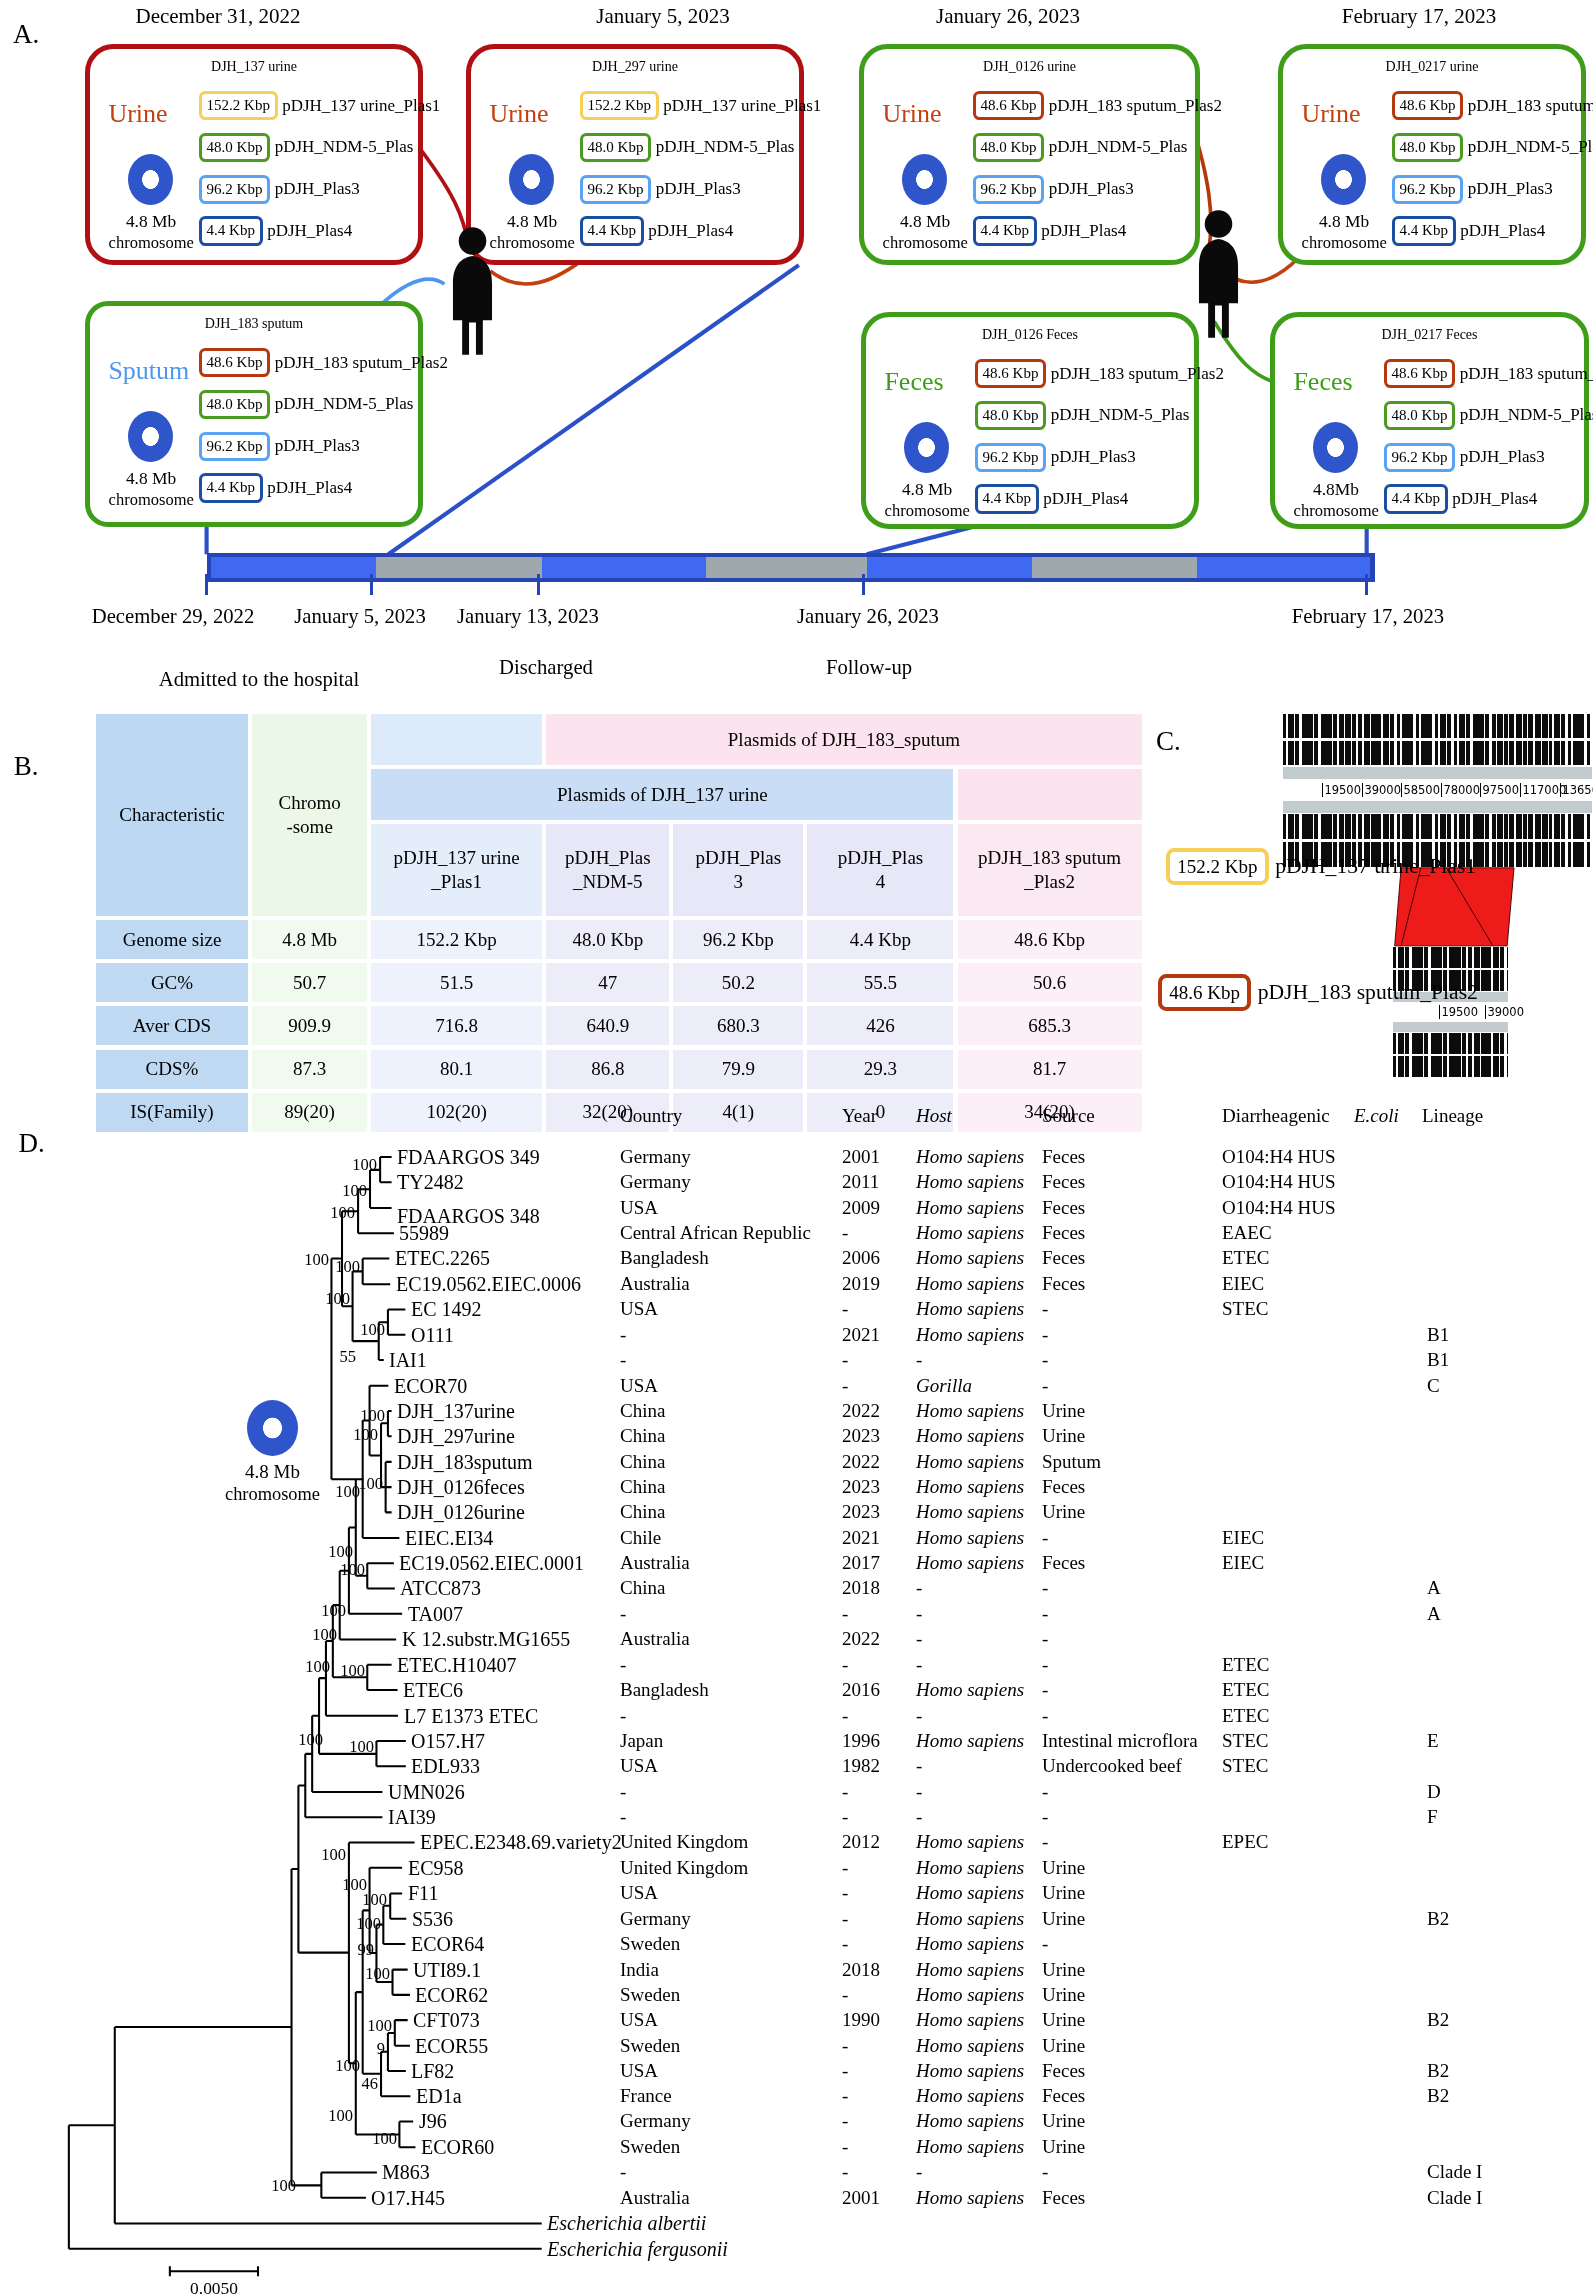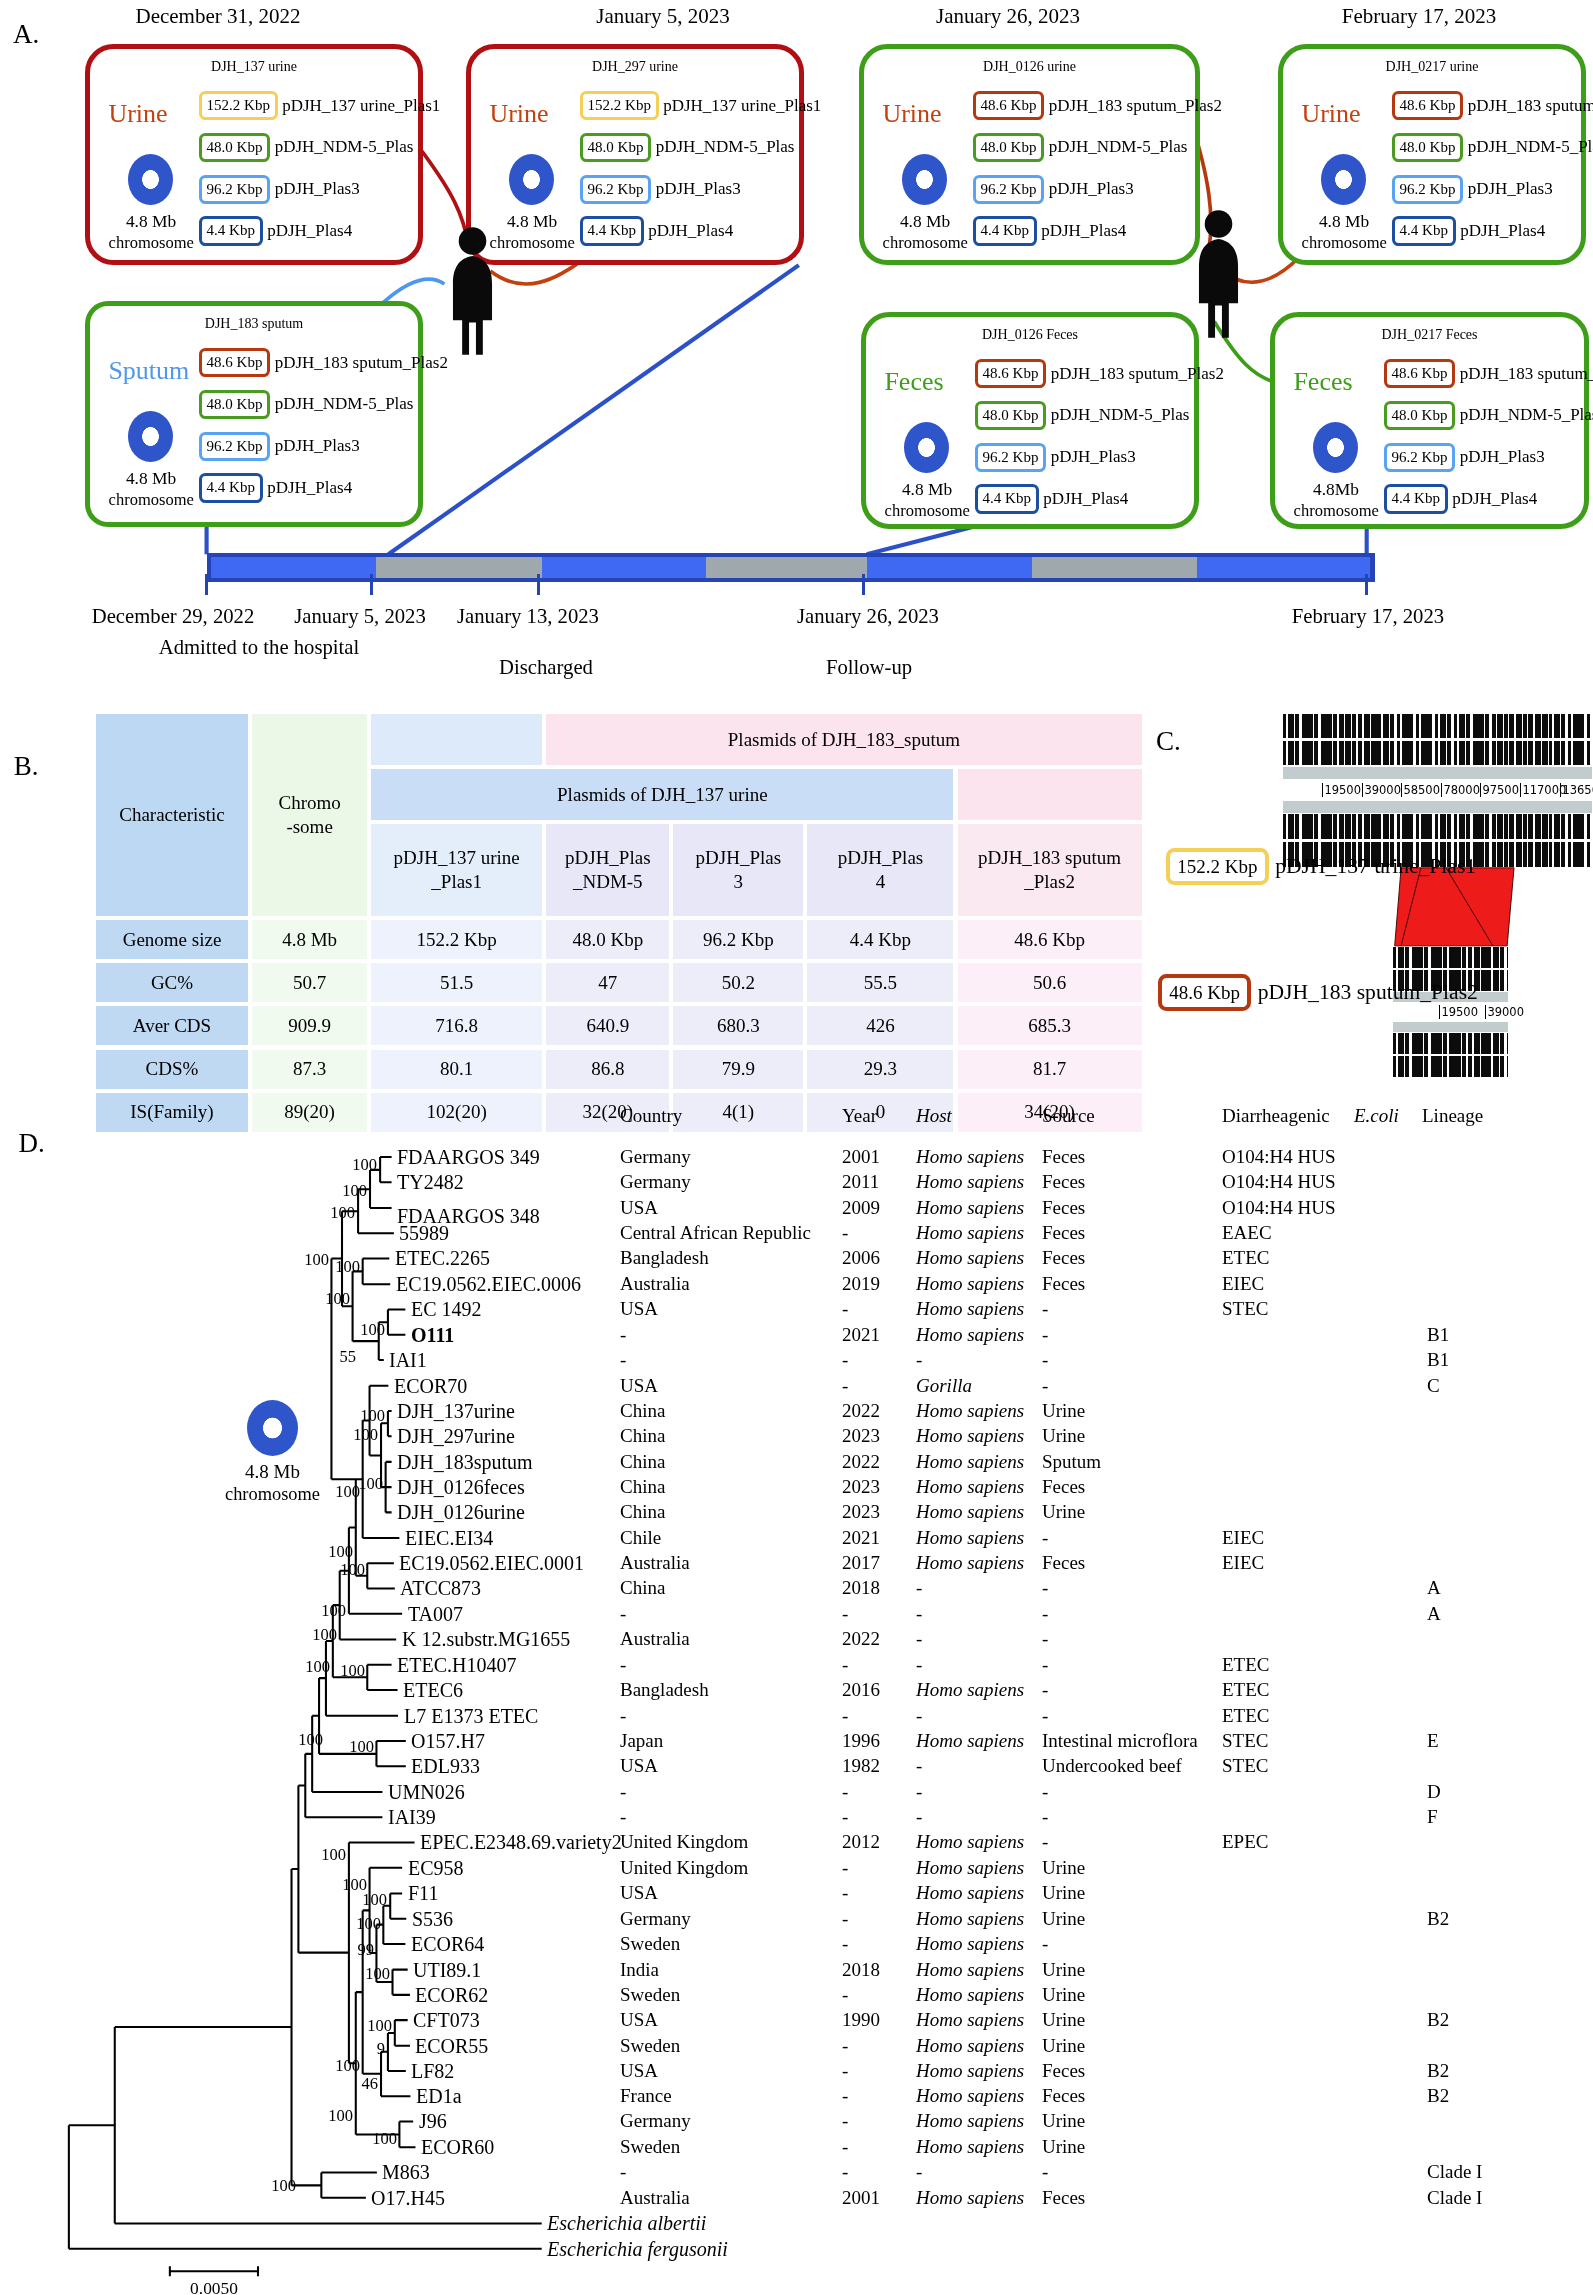--- a/index.html
+++ b/index.html
@@ -266,21 +266,21 @@
       <div class="tl-seg" style="width: 166px; background: rgb(159, 168, 172);"></div>
       <div class="tl-seg" style="width: 164px; background: rgb(63, 105, 242);"></div>
       <div class="tl-seg" style="width: 161px; background: rgb(159, 168, 172);"></div>
       <div class="tl-seg" style="width: 165px; background: rgb(63, 105, 242);"></div>
       <div class="tl-seg" style="width: 165px; background: rgb(159, 168, 172);"></div>
       <div class="tl-seg" style="width: 173px; background: rgb(63, 105, 242);"></div>
     </div>
   <div id="tl-extra">
       <div class="tl-tick" style="left: 205px; top: 574px; height: 21px;"></div>
       <div class="tl-date" style="left: 173px; top: 605px;">December 29, 2022</div>
-      <div class="tl-sub" style="left: 259px; top: 636px;">Admitted to the hospital</div>
+      <div class="tl-sub" style="left: 259px; top: 668px;">Admitted to the hospital</div>
       <div class="tl-tick" style="left: 370px; top: 574px; height: 21px;"></div>
       <div class="tl-date" style="left: 360px; top: 605px;">January 5, 2023</div>
       <div class="tl-tick" style="left: 537px; top: 574px; height: 21px;"></div>
       <div class="tl-date" style="left: 528px; top: 605px;">January 13, 2023</div>
       <div class="tl-sub" style="left: 546px; top: 656px;">Discharged</div>
       <div class="tl-tick" style="left: 862px; top: 574px; height: 21px;"></div>
       <div class="tl-date" style="left: 868px; top: 605px;">January 26, 2023</div>
       <div class="tl-sub" style="left: 869px; top: 656px;">Follow-up</div>
       <div class="tl-tick" style="left: 1365px; top: 574px; height: 21px;"></div>
       <div class="tl-date" style="left: 1368px; top: 605px;">February 17, 2023</div>
@@ -424,21 +424,21 @@
       <div class="d-val" style="left: 842px; top: 1284px;">2019</div>
       <div class="d-val it" style="left: 916px; top: 1284px;">Homo sapiens</div>
       <div class="d-val" style="left: 1042px; top: 1284px;">Feces</div>
       <div class="d-val" style="left: 1222px; top: 1284px;">EIEC</div>
       <div class="d-name" style="left: 411px; top: 1309px;">EC 1492</div>
       <div class="d-val" style="left: 620px; top: 1309px;">USA</div>
       <div class="d-val" style="left: 842px; top: 1309px;">-</div>
       <div class="d-val it" style="left: 916px; top: 1309px;">Homo sapiens</div>
       <div class="d-val" style="left: 1042px; top: 1309px;">-</div>
       <div class="d-val" style="left: 1222px; top: 1309px;">STEC</div>
-      <div class="d-name" style="left: 411px; top: 1335px; font-weight: bold;">O111</div>
+      <div class="d-name" style="left: 411px; top: 1335px;">O111</div>
       <div class="d-val" style="left: 620px; top: 1335px;">-</div>
       <div class="d-val" style="left: 842px; top: 1335px;">2021</div>
       <div class="d-val it" style="left: 916px; top: 1335px;">Homo sapiens</div>
       <div class="d-val" style="left: 1042px; top: 1335px;">-</div>
       <div class="d-val" style="left: 1427px; top: 1335px;">B1</div>
       <div class="d-name" style="left: 389px; top: 1360px;">IAI1</div>
       <div class="d-val" style="left: 620px; top: 1360px;">-</div>
       <div class="d-val" style="left: 842px; top: 1360px;">-</div>
       <div class="d-val it" style="left: 916px; top: 1360px;">-</div>
       <div class="d-val" style="left: 1042px; top: 1360px;">-</div>

